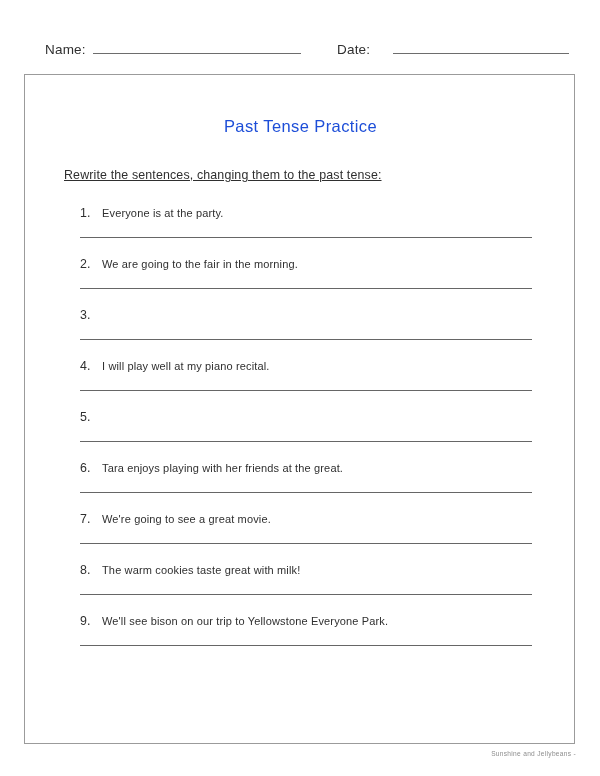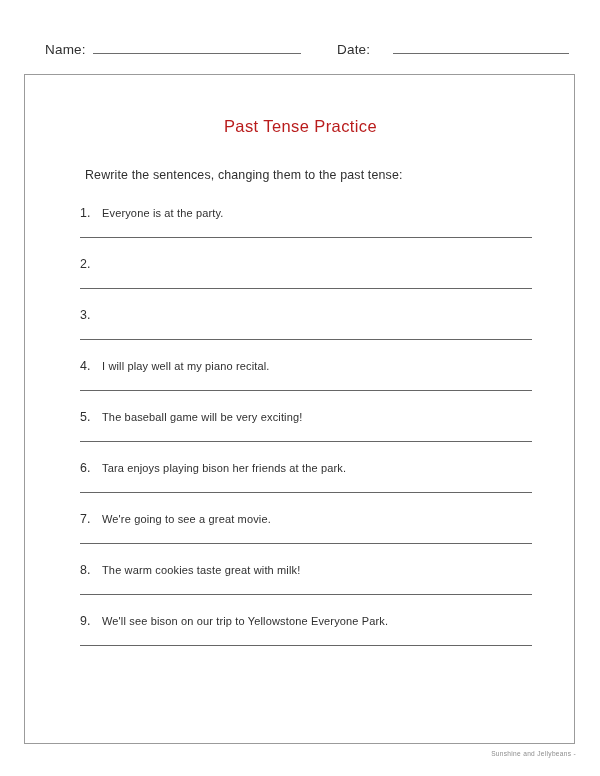--- a/index.html
+++ b/index.html
@@ -60,30 +60,31 @@
   }
 
   .worksheet-title {
     position: absolute;
     left: 0;
     top: 42px;
     width: 551px;
     text-align: center;
     font-size: 16.5px;
     letter-spacing: 0.4px;
-    color: #b91c1c;
+    color: #1d4ed8;
   }
 
   .instructions {
     position: absolute;
-    left: 60px;
+    left: 39px;
     top: 93px;
     font-size: 12.4px;
     letter-spacing: 0.15px;
     color: #2f2f2f;
+    text-decoration: underline;
   }
 
   
   .questions {
     position: absolute;
     left: 55px;
     top: 131px;
     width: 460px;
   }
   .question-item {
@@ -152,20 +153,21 @@
       <div class="q-line">
         <span class="q-number">1.</span>
         <span class="q-text">Everyone is at the party.</span>
       </div>
       <div class="answer-rule"></div>
     </div>
 
     <div class="question-item">
       <div class="q-line">
         <span class="q-number">2.</span>
+        <span class="q-text">We are going to the fair in the morning.</span>
       </div>
       <div class="answer-rule"></div>
     </div>
 
     <div class="question-item">
       <div class="q-line">
         <span class="q-number">3.</span>
       </div>
       <div class="answer-rule"></div>
     </div>
@@ -174,29 +176,28 @@
       <div class="q-line">
         <span class="q-number">4.</span>
         <span class="q-text">I will play well at my piano recital.</span>
       </div>
       <div class="answer-rule"></div>
     </div>
 
     <div class="question-item">
       <div class="q-line">
         <span class="q-number">5.</span>
-        <span class="q-text">The baseball game will be very exciting!</span>
       </div>
       <div class="answer-rule"></div>
     </div>
 
     <div class="question-item">
       <div class="q-line">
         <span class="q-number">6.</span>
-        <span class="q-text">Tara enjoys playing bison her friends at the park.</span>
+        <span class="q-text">Tara enjoys playing with her friends at the great.</span>
       </div>
       <div class="answer-rule"></div>
     </div>
 
     <div class="question-item">
       <div class="q-line">
         <span class="q-number">7.</span>
         <span class="q-text">We're going to see a great movie.</span>
       </div>
       <div class="answer-rule"></div>

